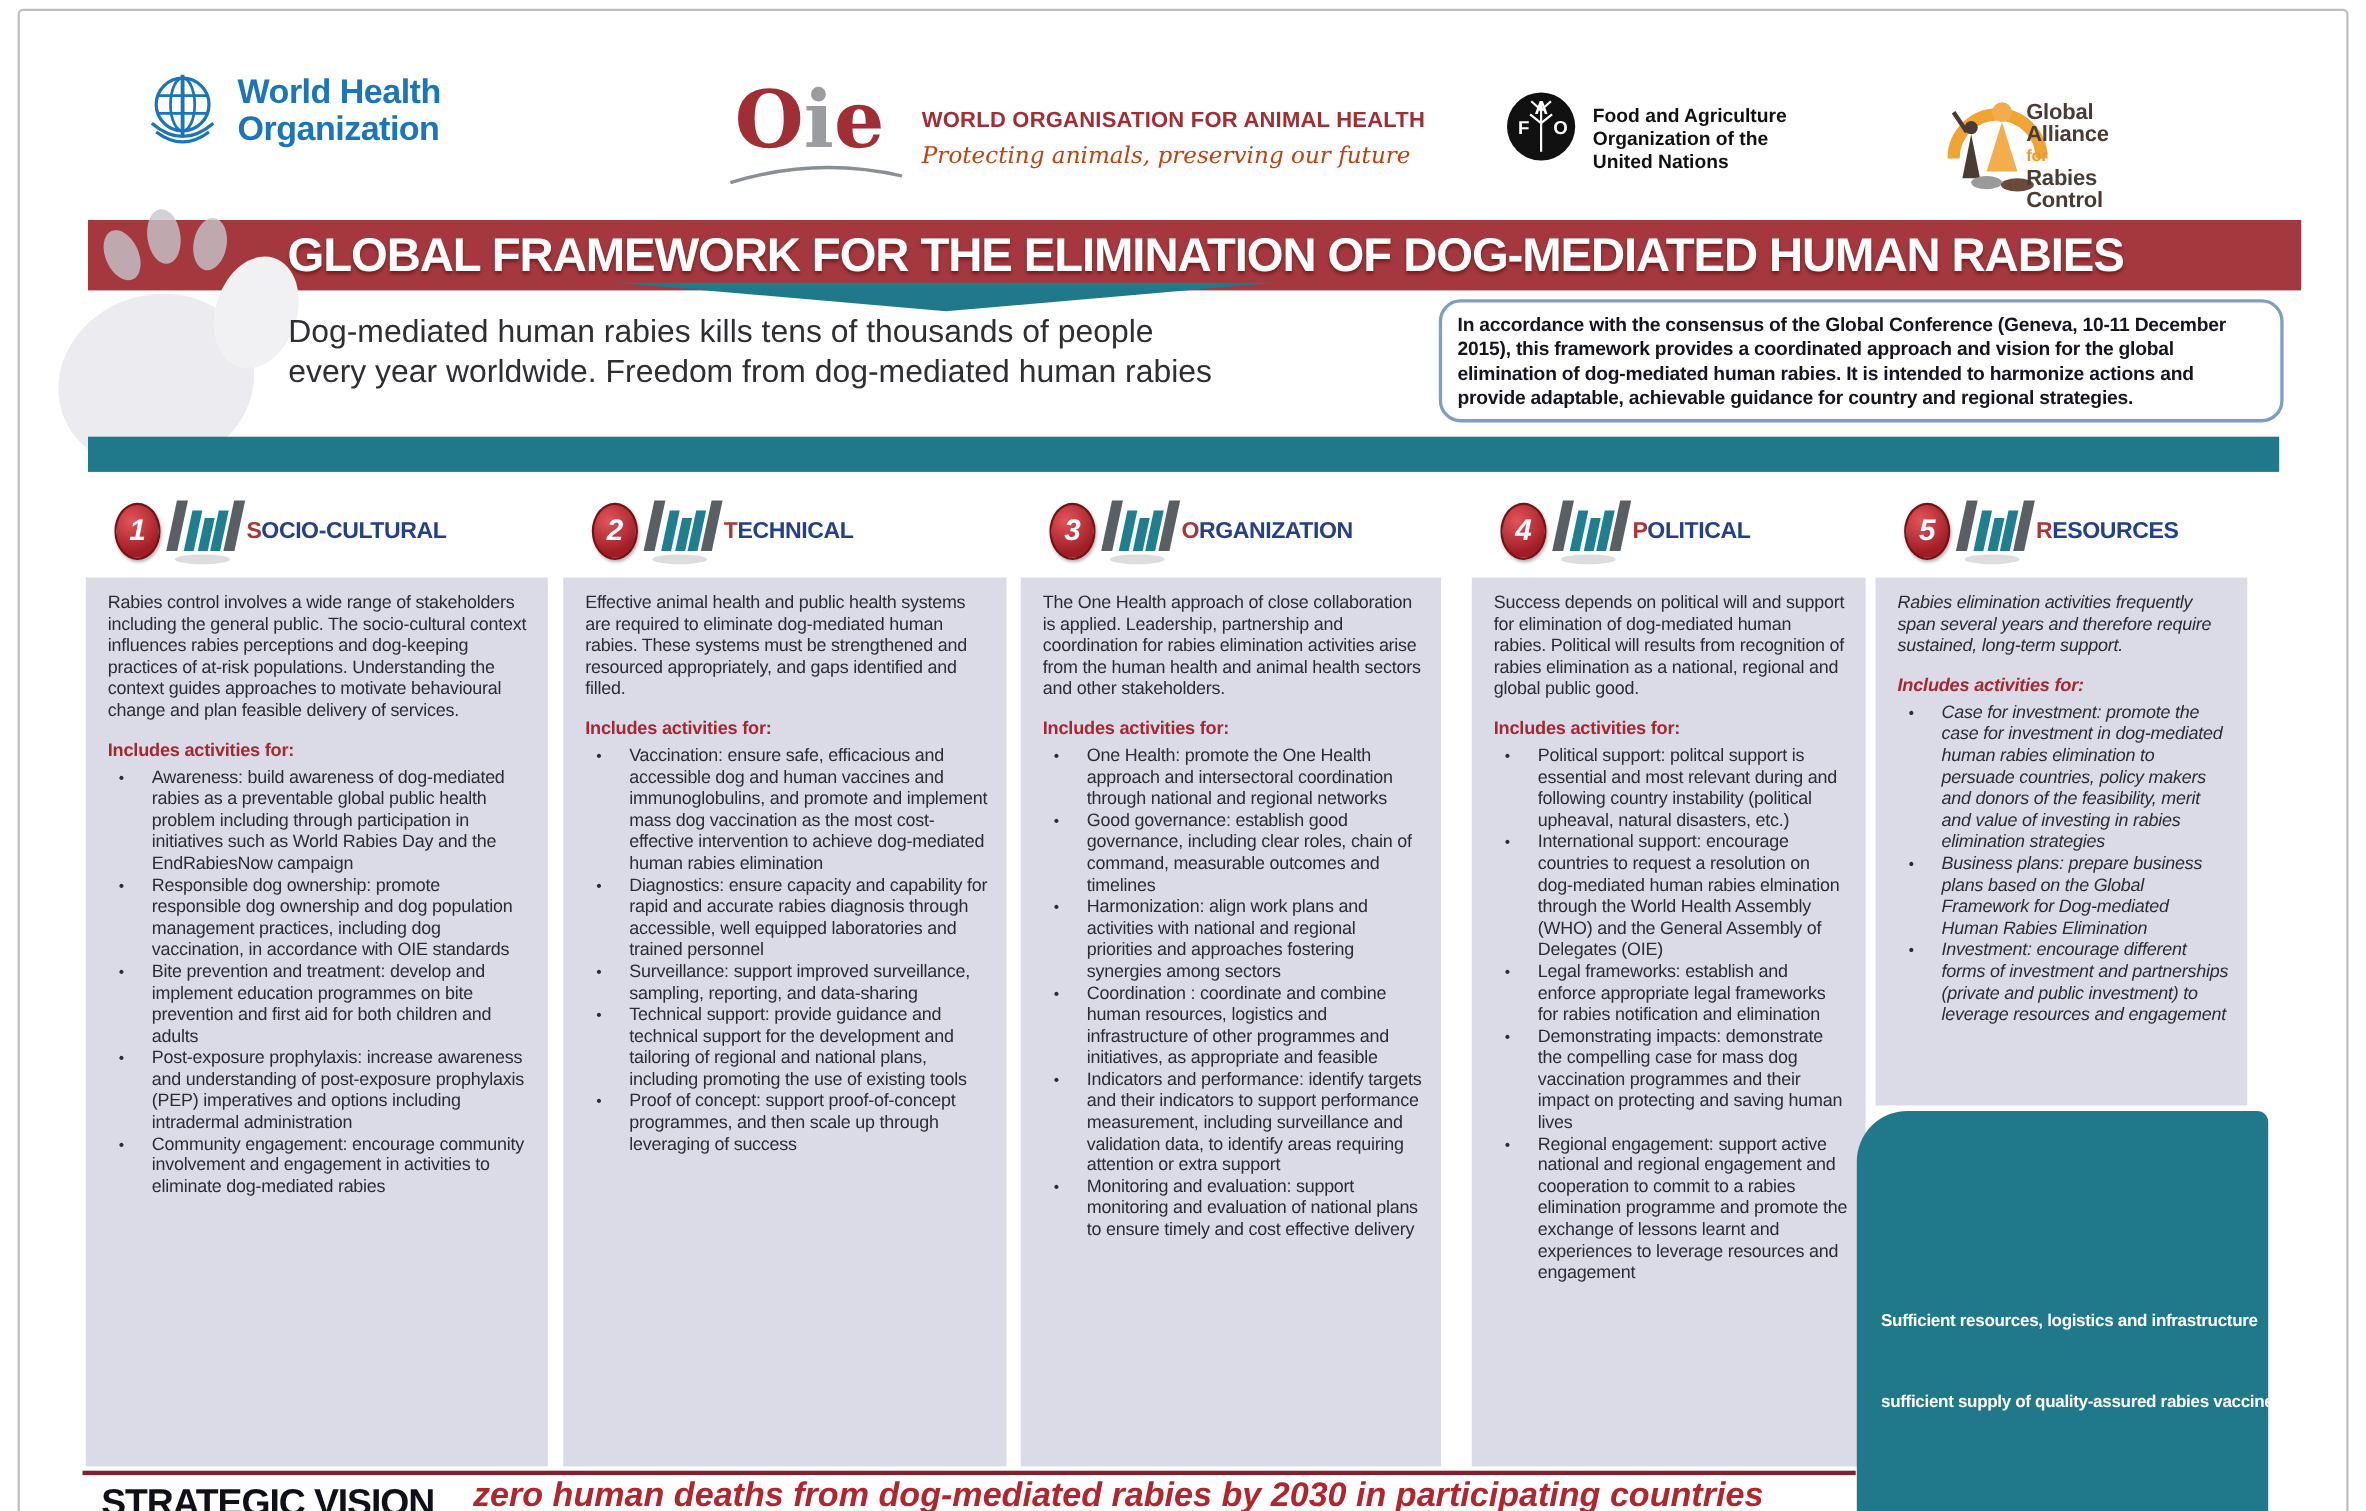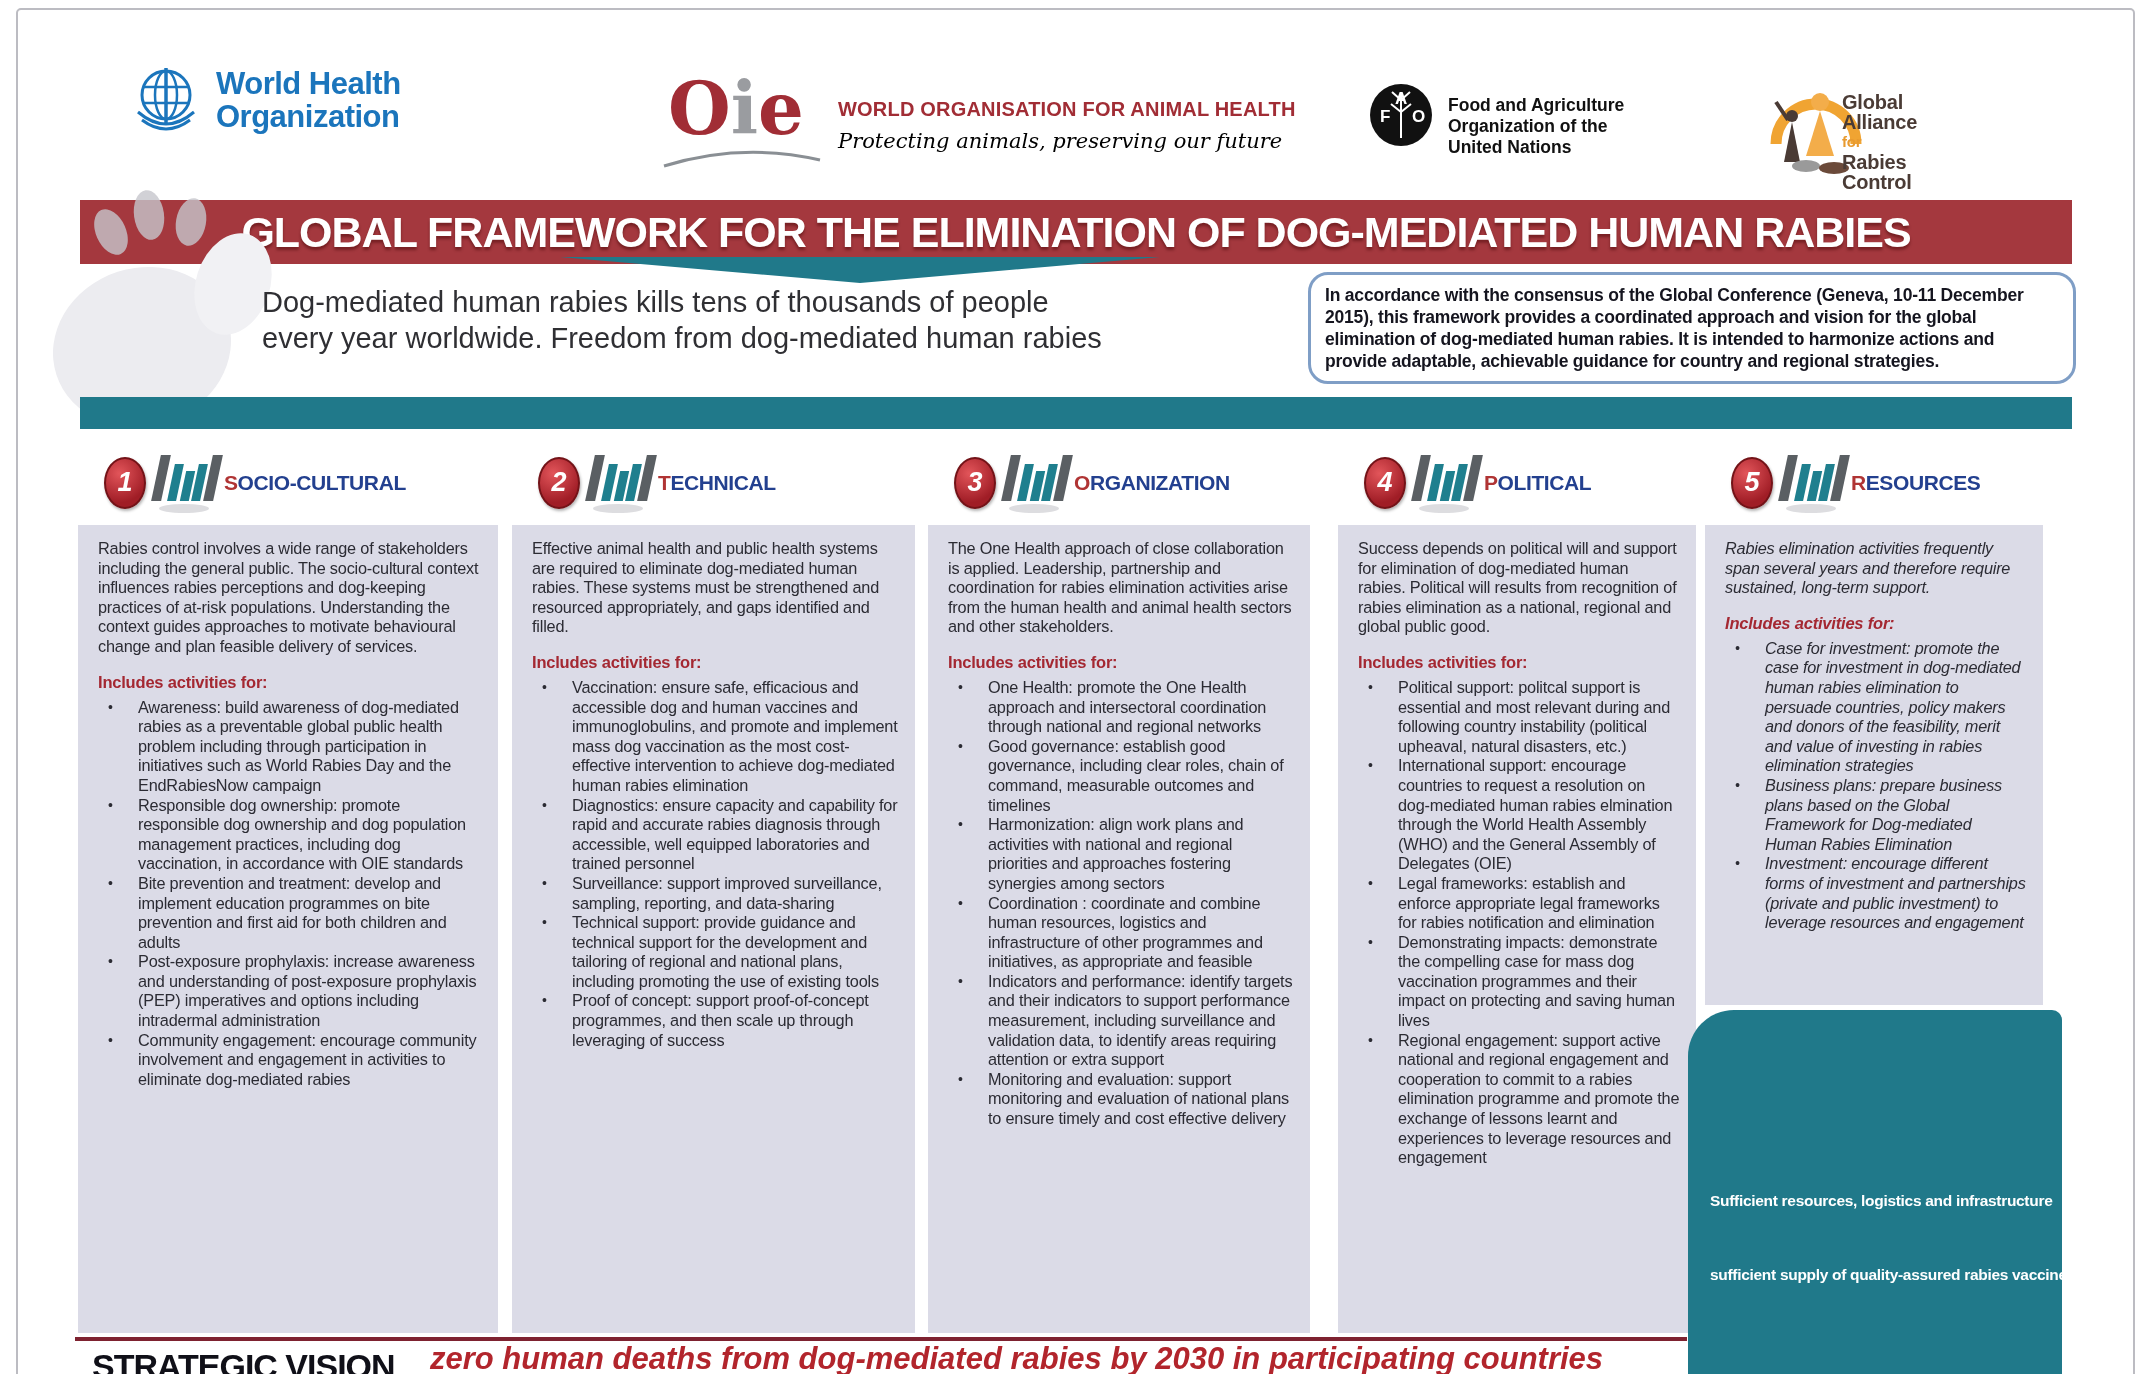--- a/index.html
+++ b/index.html
@@ -9,29 +9,29 @@
   .frame{left:16px;top:8px;width:2115px;height:1480px;border:2px solid #bcbcc2;border-radius:5px;}
 
   
   .who-logo{left:128px;top:62px;display:flex;align-items:center;gap:12px;}
   .who-text{color:#1b75bc;font-weight:bold;font-size:31px;line-height:33px;letter-spacing:-0.5px;}
   .oie-mark{left:668px;top:74px;font-family:"DejaVu Serif",serif;font-size:72px;line-height:70px;color:#a12d35;font-weight:bold;}
   .oie-mark .i{color:#9a9ca0;}
   .oie-arc{left:662px;top:150px;}
   .oie-text{left:838px;top:98px;}
   .oie-title{color:#a12d35;font-weight:bold;font-size:20px;letter-spacing:0.2px;}
-  .oie-tag{font-family:"DejaVu Serif",serif;font-style:italic;color:#000000;font-size:21px;margin-top:8px;}
+  .oie-tag{font-family:"DejaVu Serif",serif;font-style:italic;color:#c2410c;font-size:21px;margin-top:8px;}
   .fao-logo{left:1368px;top:82px;}
   .fao-text{left:1448px;top:95px;font-weight:bold;font-size:17.5px;line-height:21px;color:#111;}
   .garc-logo{left:1768px;top:72px;}
   .garc-text{left:1842px;top:92px;font-weight:bold;font-size:20px;line-height:20px;color:#4a3b35;letter-spacing:-0.2px;}
   .garc-text .for{color:#e89a2f;font-size:15px;}
 
   
-  .banner{left:80px;top:200px;width:1992px;height:64px;background:#a4383e;display:flex;align-items:center;justify-content:center;}
+  .banner{left:80px;top:200px;width:1992px;height:64px;background:#a4383e;display:flex;align-items:center;justify-content:center;padding-left:20px;}
   .banner-title{color:#fff;font-weight:bold;font-size:43px;letter-spacing:-1px;text-shadow:0 3px 3px rgba(60,0,0,.45);white-space:nowrap;}
   .wedge{left:560px;top:257px;width:0;height:0;border-left:300px solid transparent;border-right:300px solid transparent;border-top:26px solid #20798a;}
   .toe{border-radius:50%;background:rgba(198,198,204,.8);}
   .toe1{left:96px;top:208px;width:30px;height:48px;transform:rotate(-24deg);}
   .toe2{left:134px;top:190px;width:30px;height:50px;transform:rotate(-8deg);}
   .toe3{left:176px;top:198px;width:30px;height:48px;transform:rotate(10deg);}
   .paw-pad{left:52px;top:268px;width:180px;height:158px;background:#ececf0;border-radius:50%;transform:rotate(-18deg);}
   .paw-toe{left:196px;top:232px;width:74px;height:104px;background:#f1f1f4;border-radius:50%;transform:rotate(18deg);}
 
   

